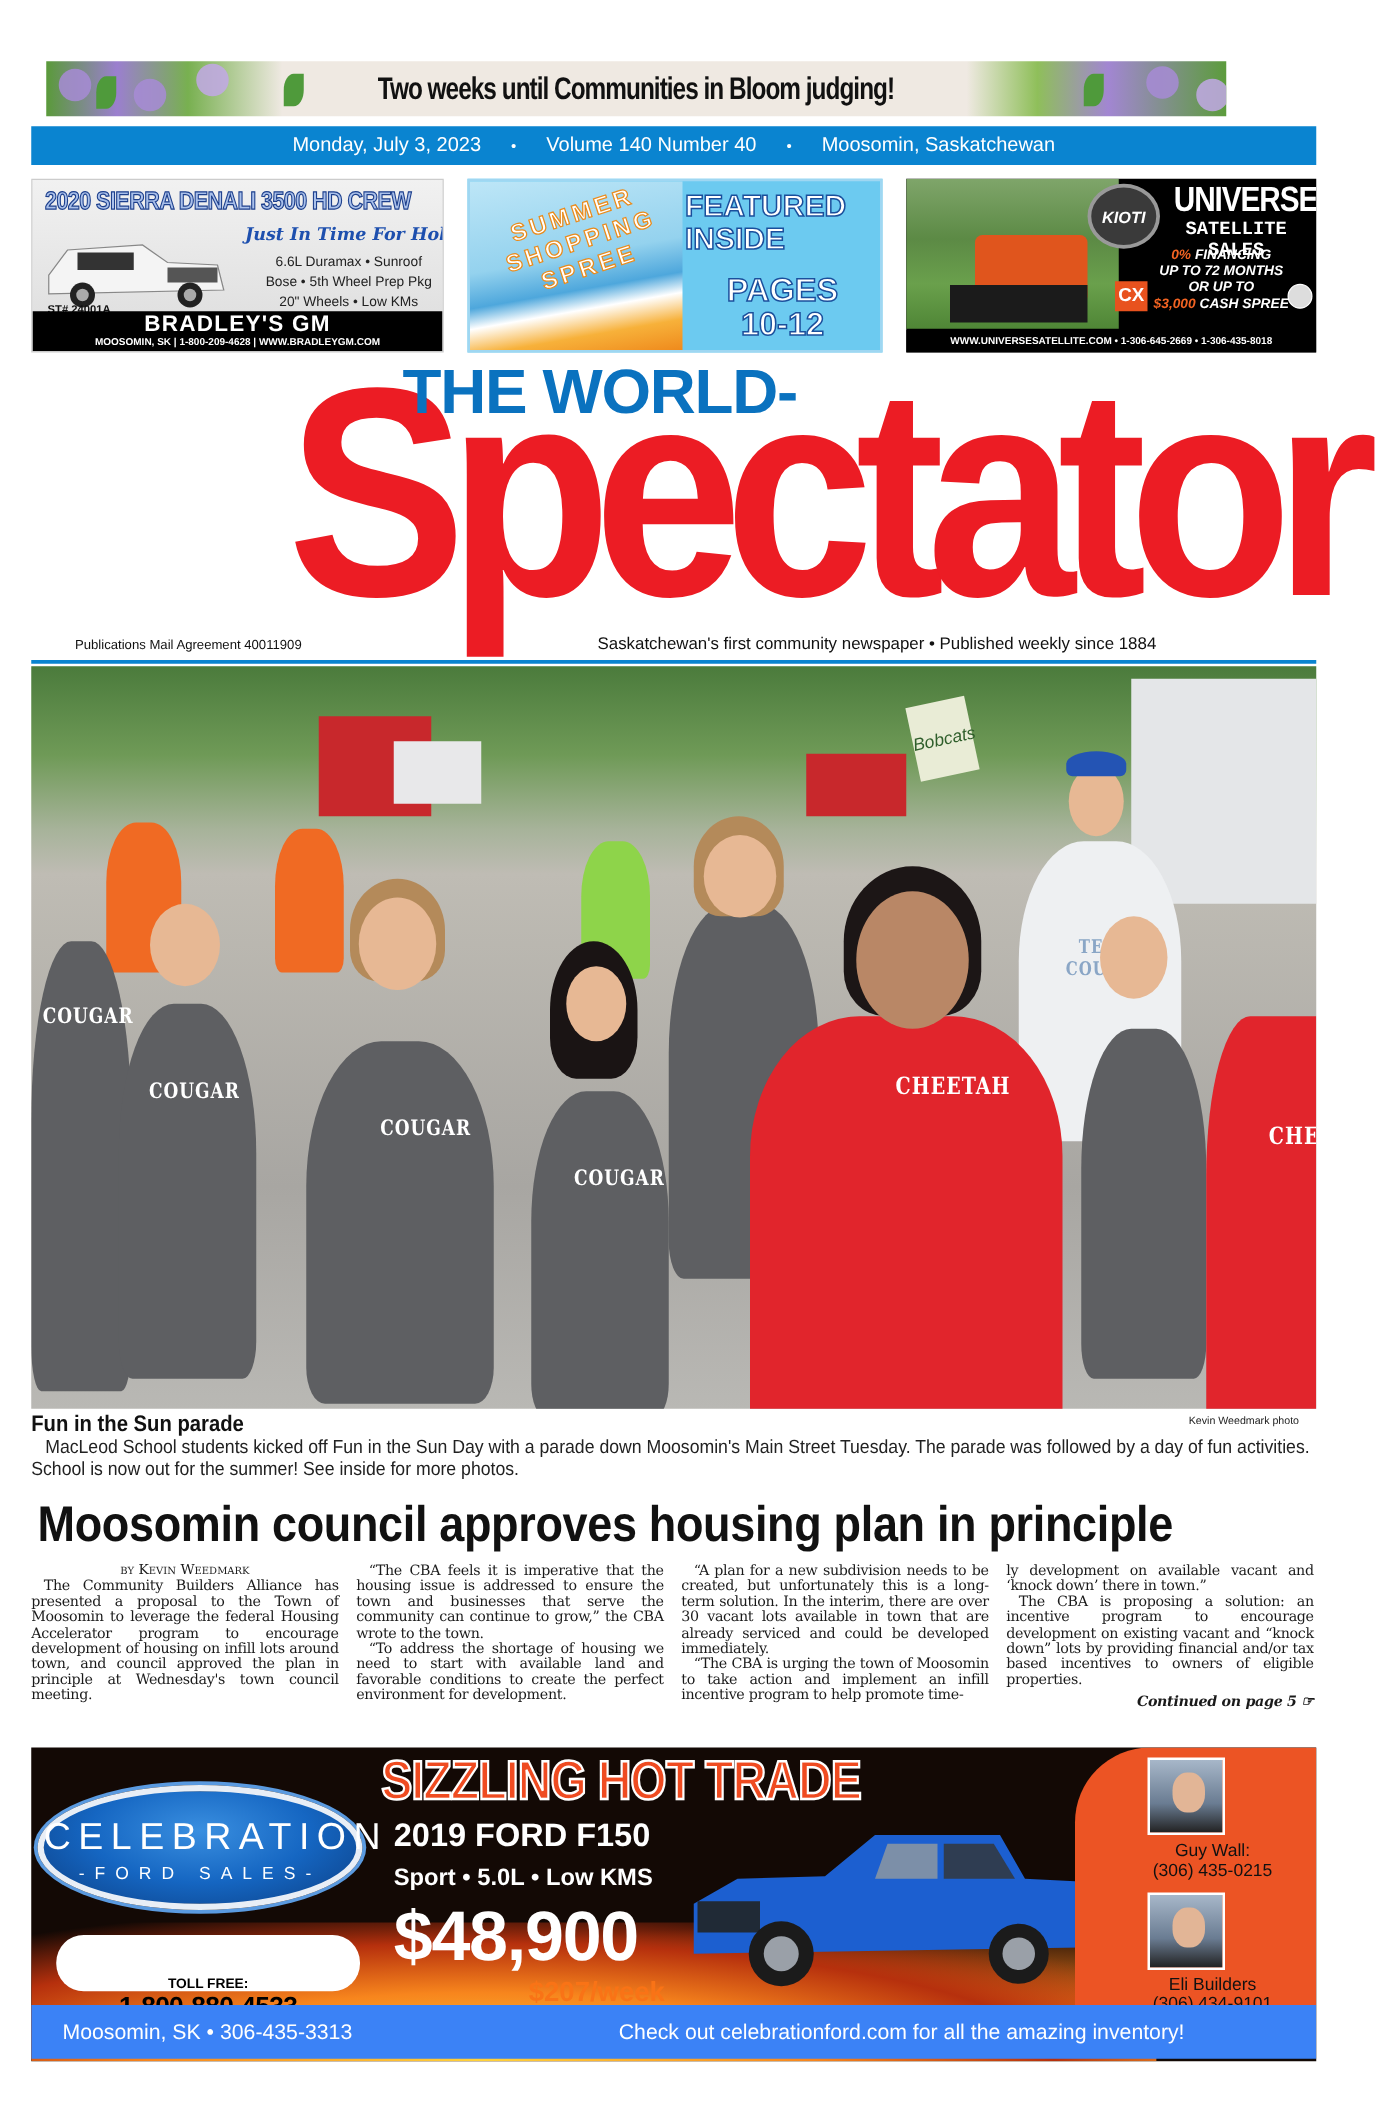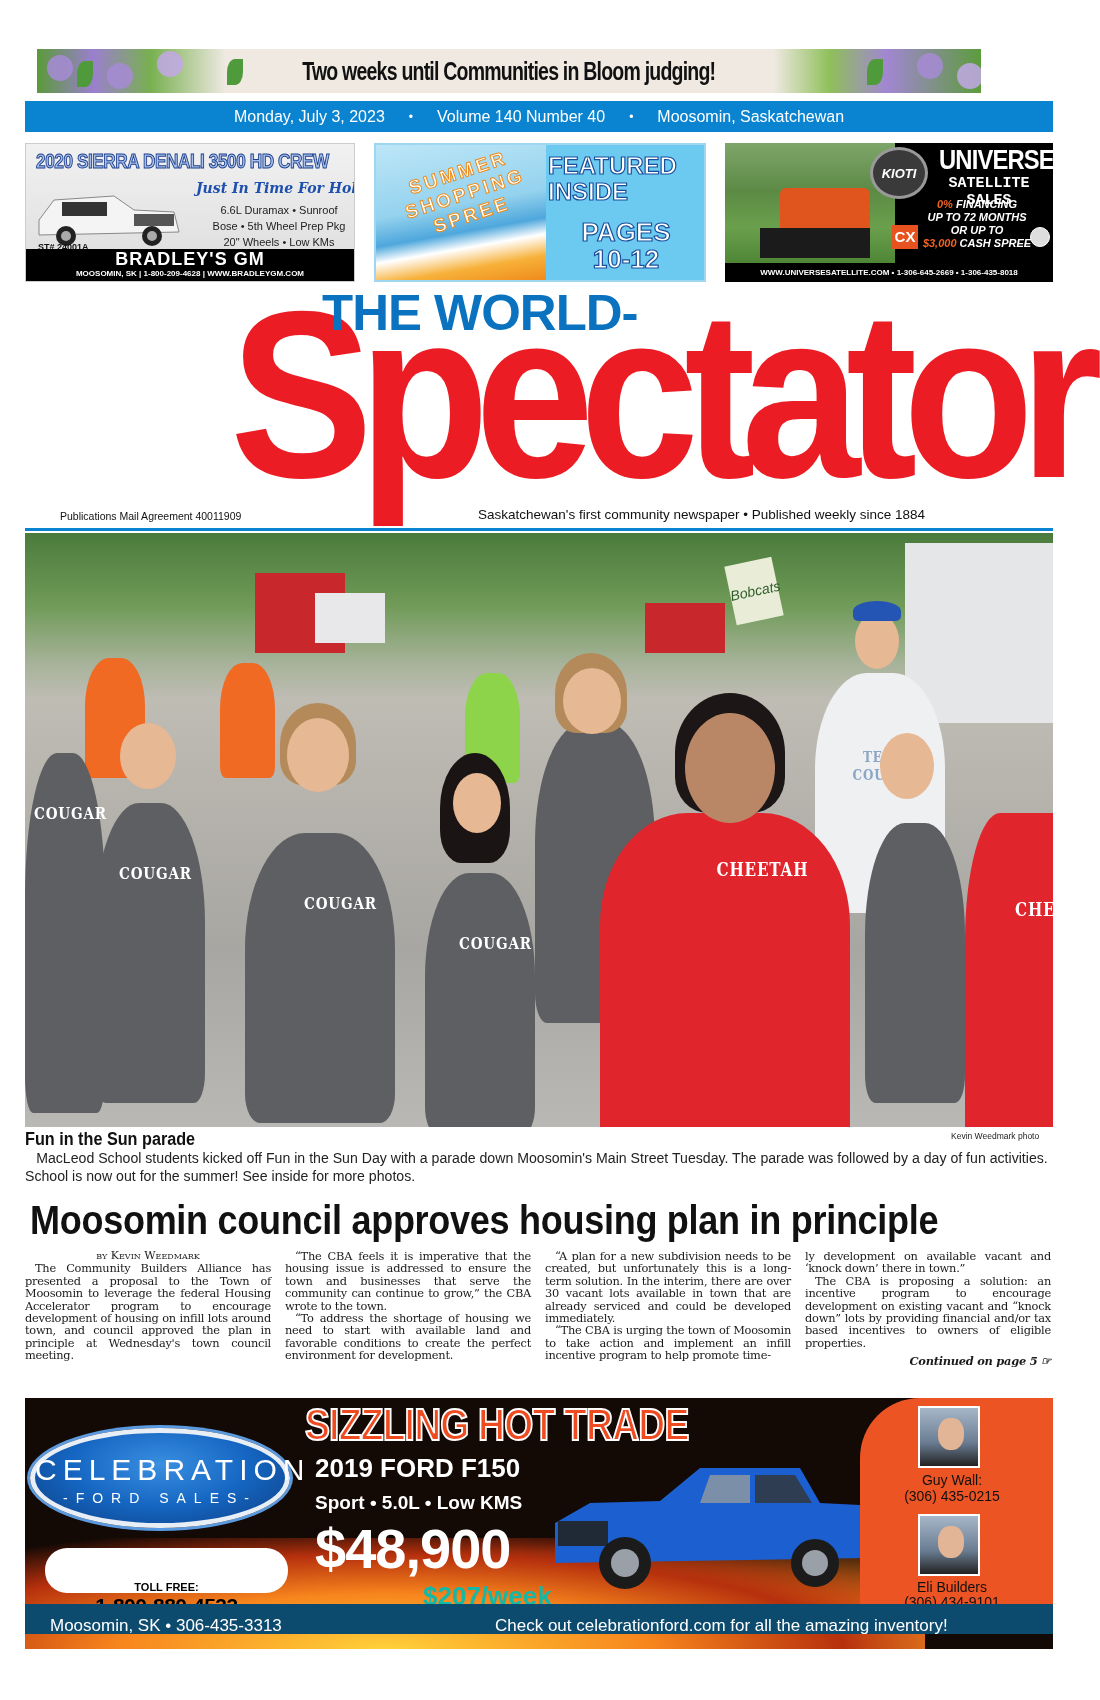--- a/index.html
+++ b/index.html
@@ -109,27 +109,27 @@
     background: radial-gradient(ellipse at 50% 35%, #3a8fe0 0%, #1566c2 50%, #0c3f84 100%); border: 5px solid #e8eef6; box-shadow: 0 0 0 3px #5a9ae0; }
   #ad-ford .oval .name { position: absolute; left: 0; top: 20px; width: 100%; text-align: center; color: #fff; font-size: 30px; letter-spacing: 6px; }
   #ad-ford .oval .sub { position: absolute; left: 0; top: 57px; width: 100%; text-align: center; color: #fff; font-size: 14px; letter-spacing: 8px; }
   #ad-ford .tollfree { position: absolute; left: 20px; top: 150px; width: 243px; height: 45px; border-radius: 22px; background: #fff; text-align: center; color: #000; font-weight: bold; }
   #ad-ford .tollfree .lbl { font-size: 11px; line-height: 14px; padding-top: 4px; margin-top: 28px; }
   #ad-ford .tollfree .num { font-size: 21px; line-height: 24px; letter-spacing: -0.5px; }
   #ad-ford .sizzle { position: absolute; left: 280px; top: 2px; font-weight: bold; font-size: 44px; color: #ef4b21; -webkit-text-stroke: 2px #fff; letter-spacing: -1px; white-space: nowrap; transform: scaleX(0.85); transform-origin: left; }
   #ad-ford .model { position: absolute; left: 290px; top: 55px; color: #fff; font-weight: bold; font-size: 26px; white-space: nowrap; }
   #ad-ford .specs { position: absolute; left: 290px; top: 94px; color: #fff; font-weight: bold; font-size: 19px; white-space: nowrap; }
   #ad-ford .price { position: absolute; left: 290px; top: 118px; color: #fff; font-weight: bold; font-size: 56px; letter-spacing: -1px; white-space: nowrap; }
-  #ad-ford .weekly { position: absolute; left: 398px; top: 183px; color: #14b8a6; font-weight: bold; font-size: 26px; white-space: nowrap; }
+  #ad-ford .weekly { position: absolute; left: 398px; top: 183px; color: #f97316; font-weight: bold; font-size: 22px; white-space: nowrap; }
   #ad-ford .f150 { position: absolute; left: 525px; top: 65px; width: 320px; height: 130px; }
   #ad-ford .reps { position: absolute; left: 835px; top: 0; width: 193px; height: 206px; background: #ec5424; border-radius: 60px 0 0 0; }
   #ad-ford .rep-photo { position: absolute; left: 58px; width: 62px; height: 62px; border: 2px solid #fff; background: linear-gradient(180deg,#a7b7c9 0%,#6a7c92 60%,#222 100%); }
   #ad-ford .rep-photo .face { position: absolute; left: 18px; top: 10px; width: 26px; height: 32px; border-radius: 45%; background: #e2b596; }
-  #ad-ford .rep-name { position: absolute; left: 12px; width: 160px; text-align: center; color: #111; font-size: 14px; line-height: 16px; }
-  #ad-ford .footer { position: absolute; left: 0; top: 206px; width: 100%; height: 30px; background: #0c4a6e; color: #fff; font-size: 17px; }
+  #ad-ford .rep-name { position: absolute; left: 30px; width: 160px; text-align: center; color: #111; font-size: 14px; line-height: 16px; }
+  #ad-ford .footer { position: absolute; left: 0; top: 206px; width: 100%; height: 43px; background: #3b82f6; color: #fff; font-size: 17px; }
   #ad-ford .footer .left { position: absolute; left: 25px; top: 12px; white-space: nowrap; }
   #ad-ford .footer .right { position: absolute; left: 470px; top: 12px; white-space: nowrap; }
 </style>
 </head>
 <body>
 
 <div id="bloom-banner" class="abs">
   <span class="flower" style="left:10px;top:6px"></span>
   <span class="leaf" style="left:40px;top:12px"></span>
   <span class="flower" style="left:70px;top:14px"></span>

